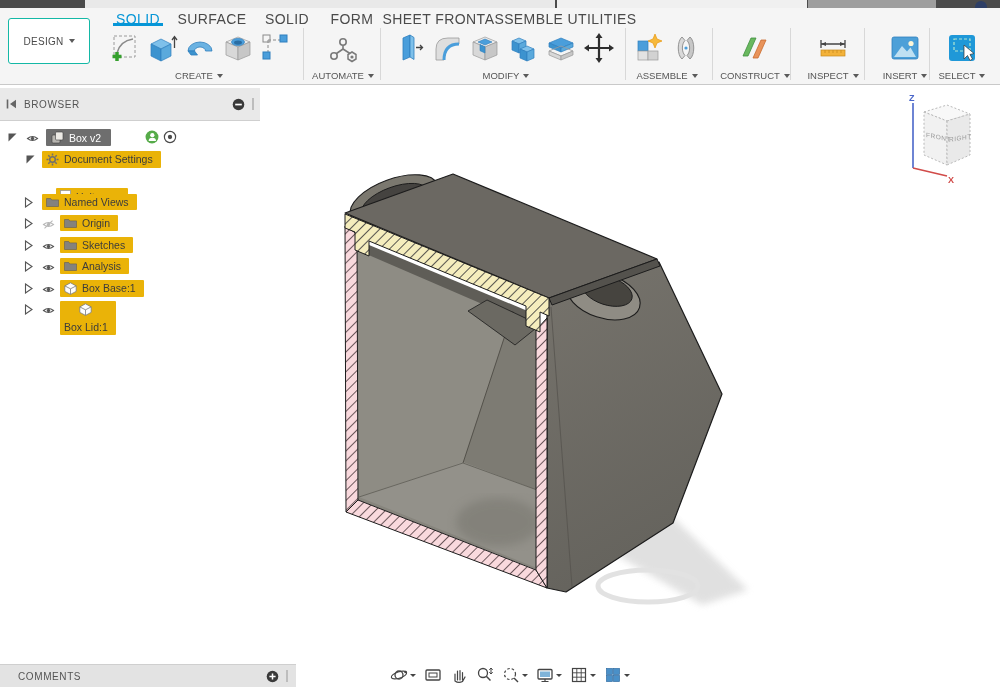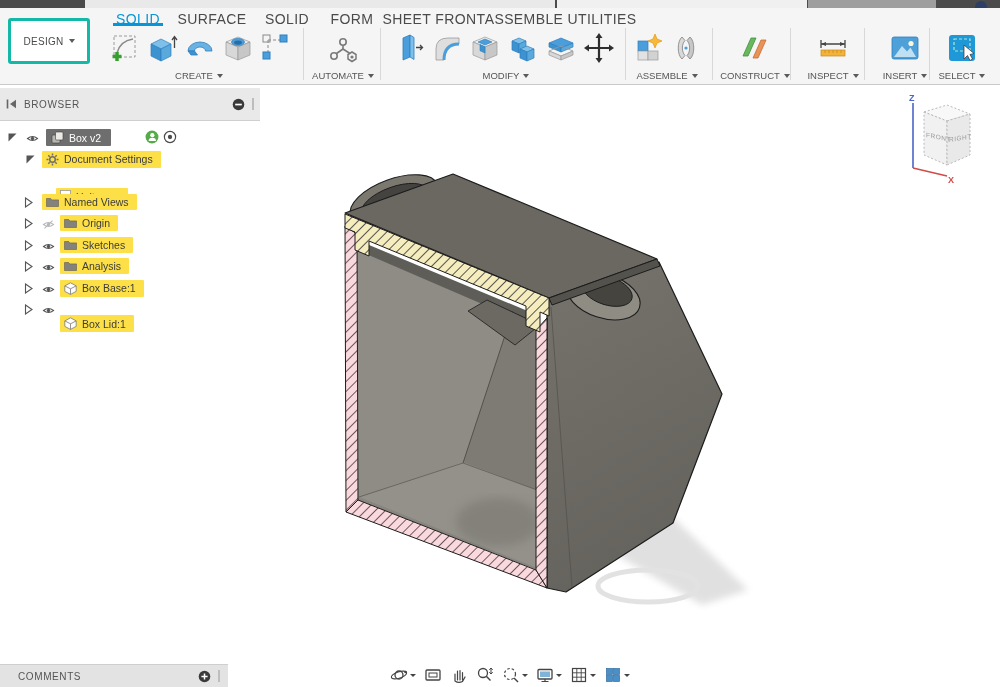--- a/index.html
+++ b/index.html
@@ -12,40 +12,40 @@
   #titlebar .seg1 { position:absolute; left:85px; top:0; width:470px; height:8px; background:#e9e9e9; }
   #titlebar .seg2 { position:absolute; left:557px; top:0; width:250px; height:8px; background:#f0f0f0; }
   #titlebar .seg3 { position:absolute; left:808px; top:0; width:128px; height:8px; background:#9e9e9e; }
   #titlebar .avatar { position:absolute; left:975px; top:1px; width:12px; height:7px; border-radius:6px 6px 0 0; background:#2e3f66; }
 
   
   #ribbon { position:absolute; left:0; top:8px; width:1000px; height:77px; background:#f5f5f5; border-bottom:1px solid #c9c9c9; }
   .tab { position:absolute; top:3px; transform:translateX(-50%); font-size:14px; letter-spacing:.4px; color:#4a4a4a; cursor:default; white-space:nowrap; }
   .tab.active { color:#0696d7; }
   #tab-underline { position:absolute; top:15px; left:113px; width:50px; height:3px; background:#0696d7; }
-  #design-btn { position:absolute; left:8px; top:10px; width:82px; height:46px; background:#fff; border:3px solid #14b8a6; border-radius:3px;
+  #design-btn { position:absolute; left:8px; top:10px; width:82px; height:46px; background:#fff; border:1px solid #14b8a6; border-radius:3px;
                 display:flex; align-items:center; justify-content:center; font-size:10px; color:#4a4a4a; letter-spacing:.3px; gap:5px; }
   .caret { width:0; height:0; border-left:3.5px solid transparent; border-right:3.5px solid transparent; border-top:4px solid #5a5a5a; display:inline-block; }
   .group { position:absolute; top:18px; height:58px; display:flex; flex-direction:column; align-items:center; }
   .group .icons { flex:1; display:flex; align-items:center; gap:6px; }
   .group .glabel { font-size:9.5px; color:#555; display:flex; align-items:center; gap:4px; white-space:nowrap; padding-bottom:3px; }
   .gsep { position:absolute; top:20px; height:52px; width:1px; background:#d8d8d8; }
   .ricon { display:block; }
 
   
   #browser { position:absolute; left:0; top:88px; width:260px; }
   #browser-header { height:18px; background:#e9e9e9; border-bottom:1px solid #cfcfcf; display:flex; align-items:center; padding:16px 6px; gap:7px; }
   #browser-header .btitle { font-size:10px; color:#555; letter-spacing:.6px; flex:1; }
   .scrollnub { width:2px; height:12px; background:#bdbdbd; }
   .trow { position:relative; height:21.5px; display:flex; align-items:center; }
-  .pill { background:#fde047; border-radius:1px; display:flex; align-items:center; gap:5px; padding:2px 8px 2px 4px; font-size:10.5px; color:#3c3c3c; }
+  .pill { background:#eab308; border-radius:1px; display:flex; align-items:center; gap:5px; padding:2px 8px 2px 4px; font-size:10.5px; color:#3c3c3c; }
   .pill.dark { background:#6e6e6e; color:#fff; padding:2px 10px 2px 5px; }
 
   
-  #comments { position:absolute; left:0; top:664px; width:228px; height:23px; background:#e3e3e3; border-top:1px solid #cfcfcf;
+  #comments { position:absolute; left:0; top:664px; width:296px; height:23px; background:#e3e3e3; border-top:1px solid #cfcfcf;
               display:flex; align-items:center; padding:0 8px 0 18px; gap:7px; }
   #comments .ctitle { font-size:10px; color:#555; letter-spacing:.6px; flex:1; }
 
   
   #navbar { position:absolute; left:388px; top:663px; height:24px; display:flex; align-items:center; gap:4px; }
   .navbtn { display:flex; align-items:center; gap:2px; padding:1px 2px; }
   .navcaret { width:0; height:0; border-left:3px solid transparent; border-right:3px solid transparent; border-top:3.5px solid #444; }
 
   
   #viewport { position:absolute; left:0; top:85px; width:1000px; height:602px; background:#fff; }
@@ -497,21 +497,21 @@
     </div>
 
     <div class="trow">
       <svg class="abs" style="left:24px;top:5px;" width="9" height="11" viewBox="0 0 9 11">
           <polygon points="1.5,1 8,5.5 1.5,10" fill="#fff" stroke="#555" stroke-width="1.1"></polygon>
         </svg>
       <svg class="abs" style="left:42px;top:7px;" width="13" height="9" viewBox="0 0 12 9">
           <path d="M1 4.5 Q6 0.5 11 4.5 Q6 8.5 1 4.5 Z" fill="none" stroke="#555" stroke-width="1.1"></path>
           <circle cx="6" cy="4.5" r="1.7" fill="#555"></circle>
         </svg>
-      <div class="pill abs" style="left:60px;top:16px;">
+      <div class="pill abs" style="left:60px;top:2px;flex-direction:column;">
         <svg width="13" height="13" viewBox="0 0 13 13">
           <path d="M6.5 0.8 L12.2 3.9 V9.4 L6.5 12.4 L0.8 9.4 V3.9 Z" fill="#fdfdfd" stroke="#7a7a7a" stroke-width=".8"></path>
           <path d="M0.8 3.9 L6.5 6.8 L12.2 3.9 M6.5 6.8 V12.4" fill="none" stroke="#7a7a7a" stroke-width=".8"></path>
         </svg>
         <span>Box Lid:1</span>
       </div>
     </div>
   </div>
 </div>
 

